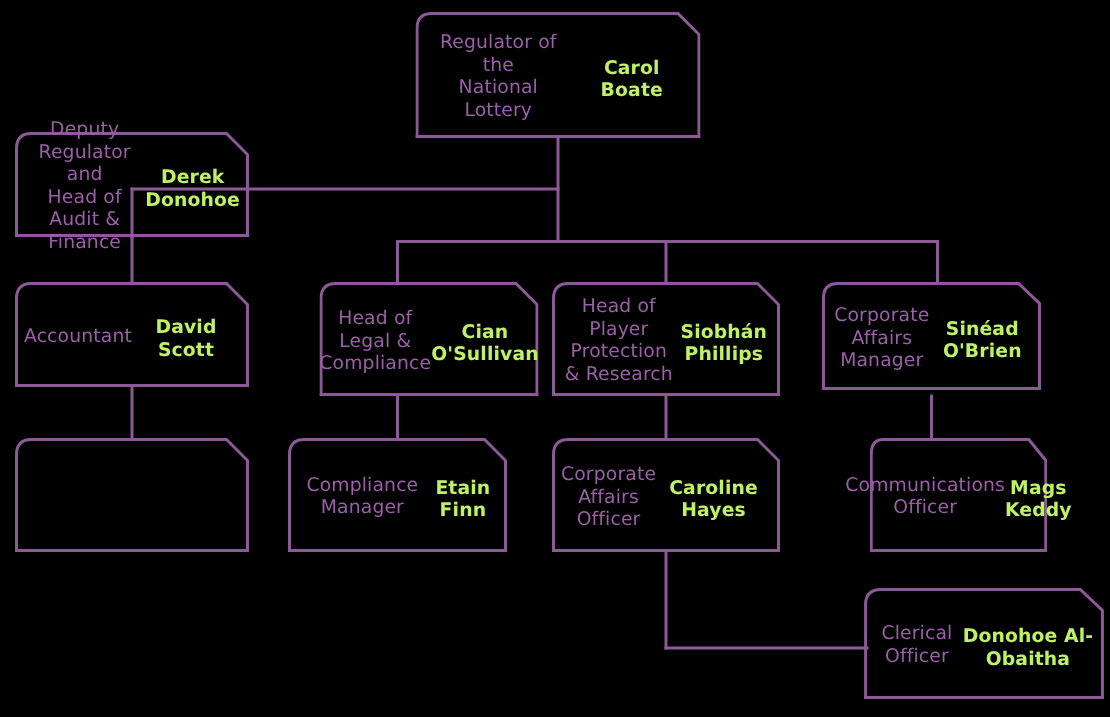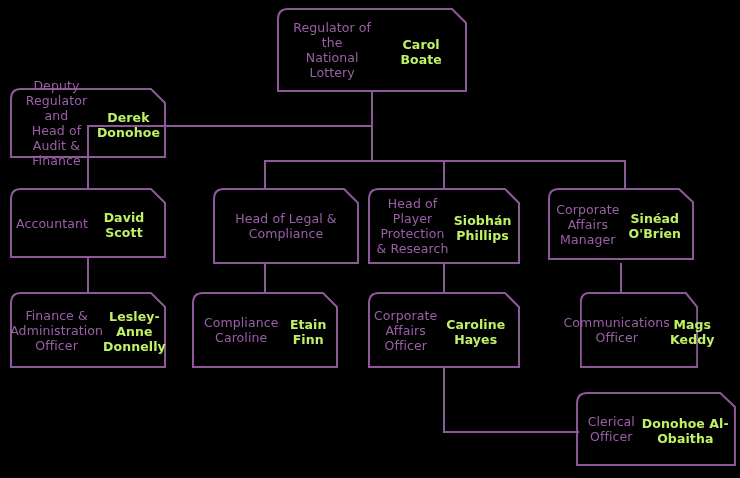--- a/index.html
+++ b/index.html
@@ -128,20 +128,21 @@
         </div>
       </div>
       <div class="node" style="left: 192px; top: 188px; width: 146px; height: 76px; margin-left: 21px;">
         <svg class="node-frame" viewBox="0 0 146 76" preserveAspectRatio="none">
           <path d="M 1 76 L 1 11 Q 1 1 11 1 L 131 1 L 145 15 L 145 76" fill="none" stroke="#8b5a96" stroke-width="2" vector-effect="non-scaling-stroke"></path>
           <path d="M 0 75 L 146 75" fill="none" stroke="#8b5a96" stroke-width="2" vector-effect="non-scaling-stroke"></path>
         </svg>
         <div class="node-inner">
           <div class="node-title">Head of Legal &amp;
 Compliance</div>
+          <div class="node-name">Cian O'Sullivan</div>
         </div>
       </div>
       <div class="node" style="left: 368px; top: 188px; width: 152px; height: 76px;">
         <svg class="node-frame" viewBox="0 0 152 76" preserveAspectRatio="none">
           <path d="M 1 76 L 1 11 Q 1 1 11 1 L 137 1 L 151 15 L 151 76" fill="none" stroke="#8b5a96" stroke-width="2" vector-effect="non-scaling-stroke"></path>
           <path d="M 0 75 L 152 75" fill="none" stroke="#8b5a96" stroke-width="2" vector-effect="non-scaling-stroke"></path>
         </svg>
         <div class="node-inner">
           <div class="node-title">Head of Player
 Protection &amp; Research</div>
@@ -157,33 +158,28 @@
           <div class="node-title">Corporate Affairs
 Manager</div>
           <div class="node-name">Sinéad O'Brien</div>
         </div>
       </div>
       <div class="node" style="left: 10px; top: 292px; width: 156px; height: 76px;">
         <svg class="node-frame" viewBox="0 0 156 76" preserveAspectRatio="none">
           <path d="M 1 76 L 1 11 Q 1 1 11 1 L 141 1 L 155 15 L 155 76" fill="none" stroke="#8b5a96" stroke-width="2" vector-effect="non-scaling-stroke"></path>
           <path d="M 0 75 L 156 75" fill="none" stroke="#8b5a96" stroke-width="2" vector-effect="non-scaling-stroke"></path>
         </svg>
-        <div class="node-inner">
-          <div class="node-title">Finance &amp;
-Administration Officer</div>
-          <div class="node-name">Lesley-Anne Donnelly</div>
-        </div>
       </div>
       <div class="node" style="left: 192px; top: 292px; width: 146px; height: 76px;">
         <svg class="node-frame" viewBox="0 0 146 76" preserveAspectRatio="none">
           <path d="M 1 76 L 1 11 Q 1 1 11 1 L 131 1 L 145 15 L 145 76" fill="none" stroke="#8b5a96" stroke-width="2" vector-effect="non-scaling-stroke"></path>
           <path d="M 0 75 L 146 75" fill="none" stroke="#8b5a96" stroke-width="2" vector-effect="non-scaling-stroke"></path>
         </svg>
         <div class="node-inner">
-          <div class="node-title">Compliance Caroline</div>
+          <div class="node-title">Compliance Manager</div>
           <div class="node-name">Etain Finn</div>
         </div>
       </div>
       <div class="node" style="left: 368px; top: 292px; width: 152px; height: 76px; border-radius: 19px;">
         <svg class="node-frame" viewBox="0 0 152 76" preserveAspectRatio="none">
           <path d="M 1 76 L 1 11 Q 1 1 11 1 L 137 1 L 151 15 L 151 76" fill="none" stroke="#8b5a96" stroke-width="2" vector-effect="non-scaling-stroke"></path>
           <path d="M 0 75 L 152 75" fill="none" stroke="#8b5a96" stroke-width="2" vector-effect="non-scaling-stroke"></path>
         </svg>
         <div class="node-inner">
           <div class="node-title">Corporate

